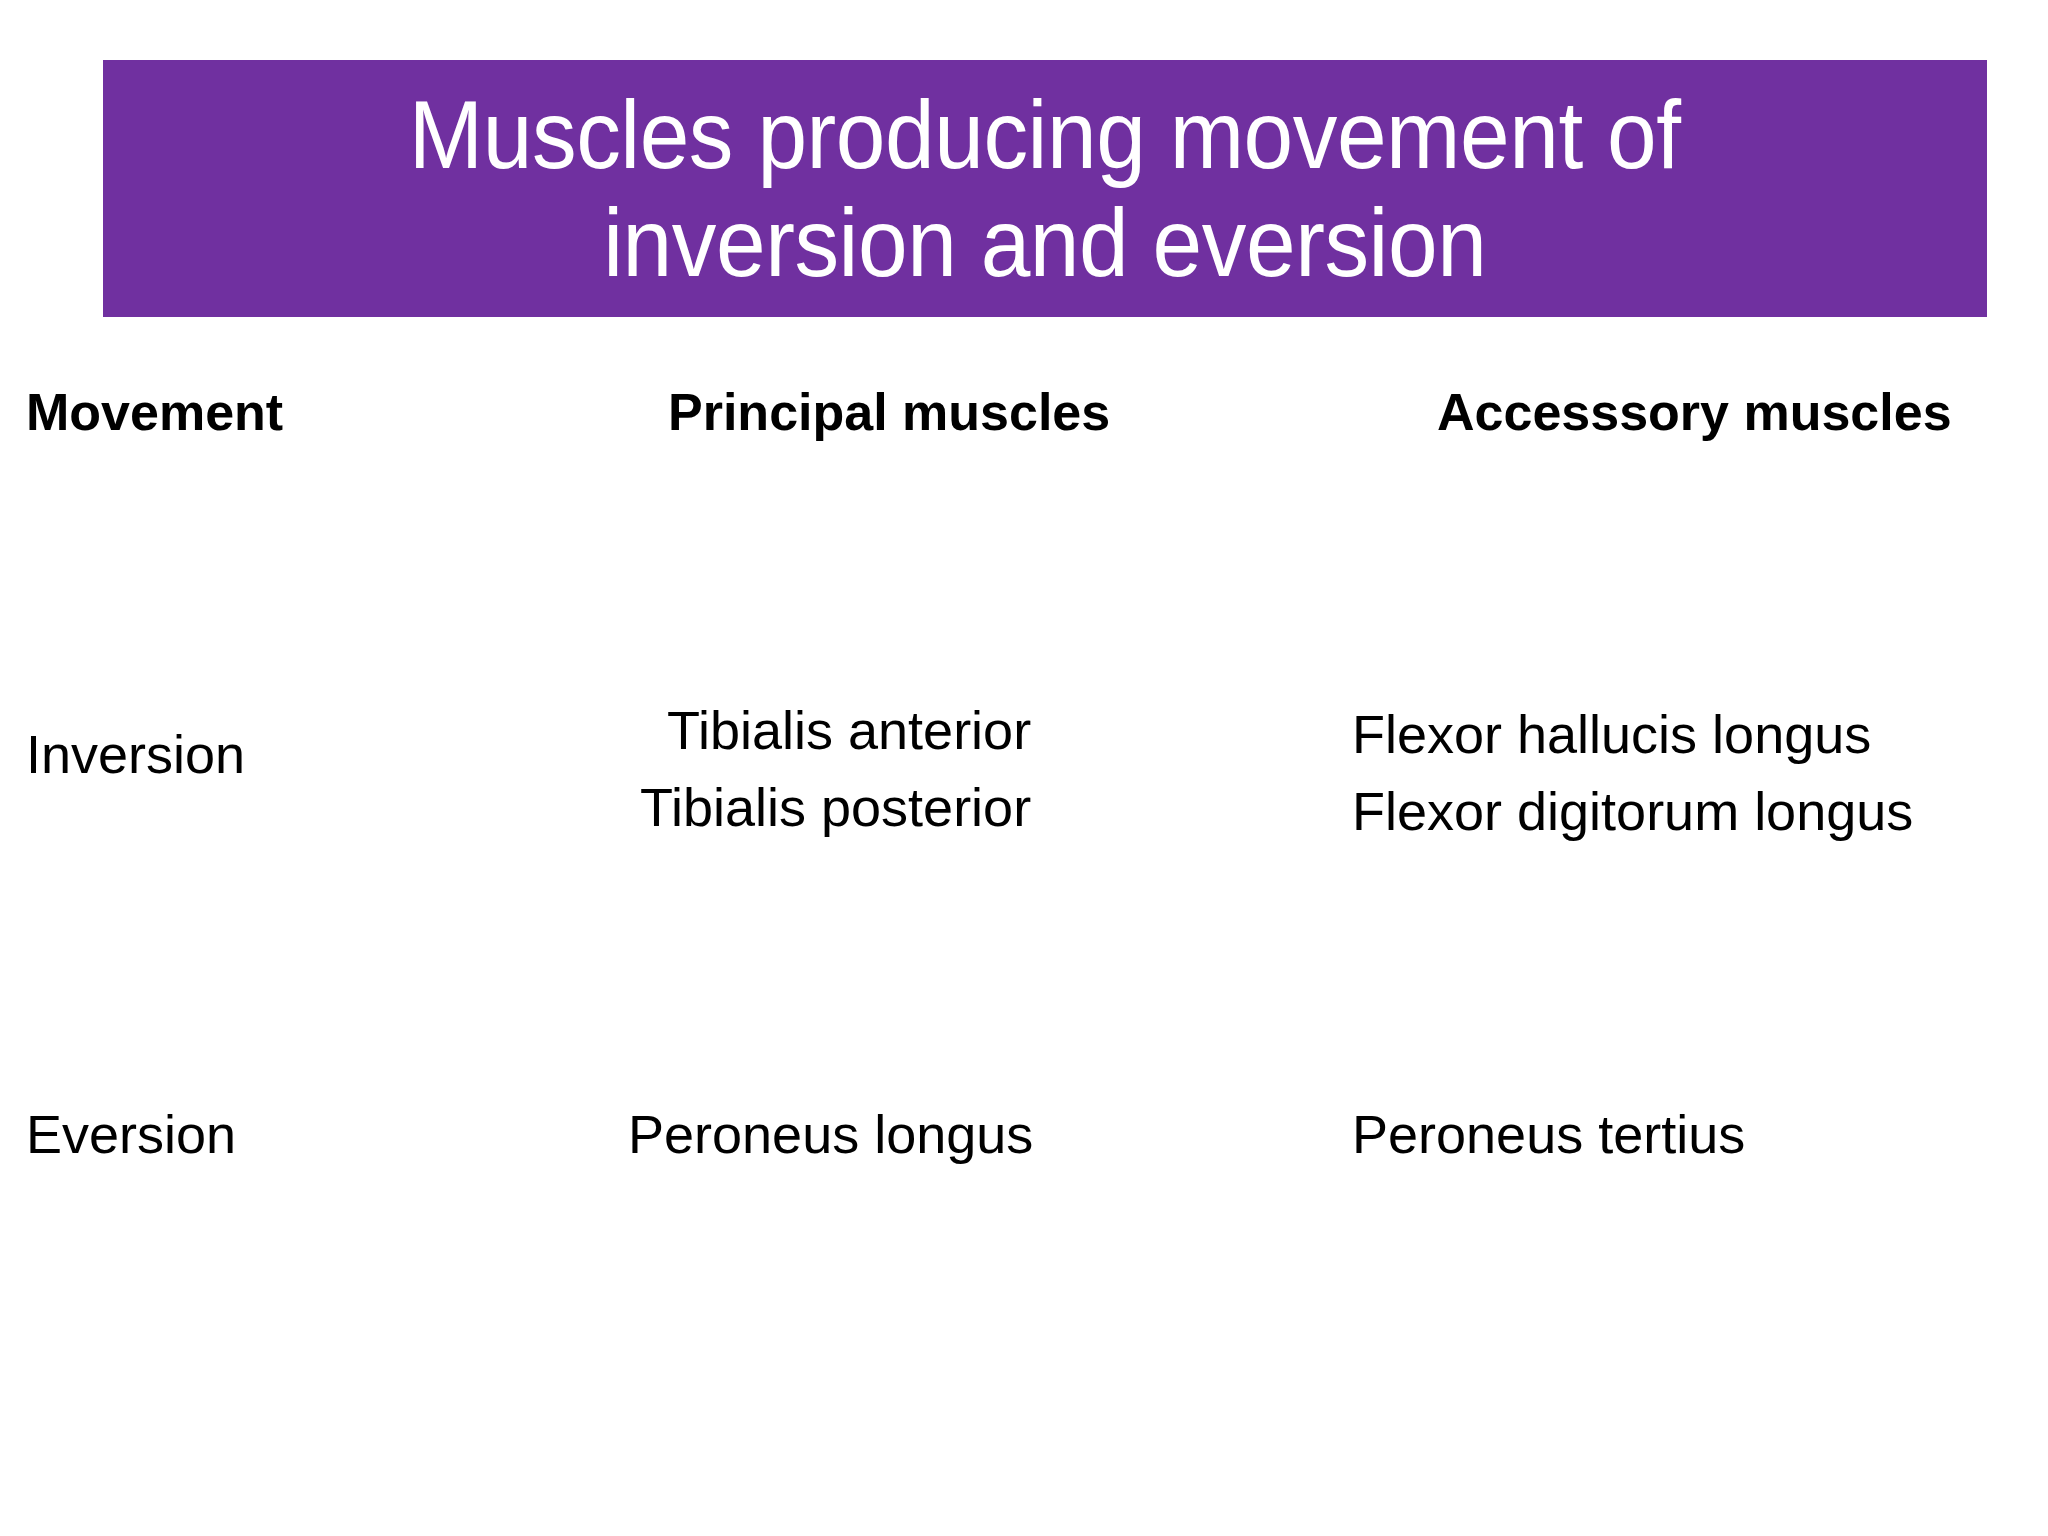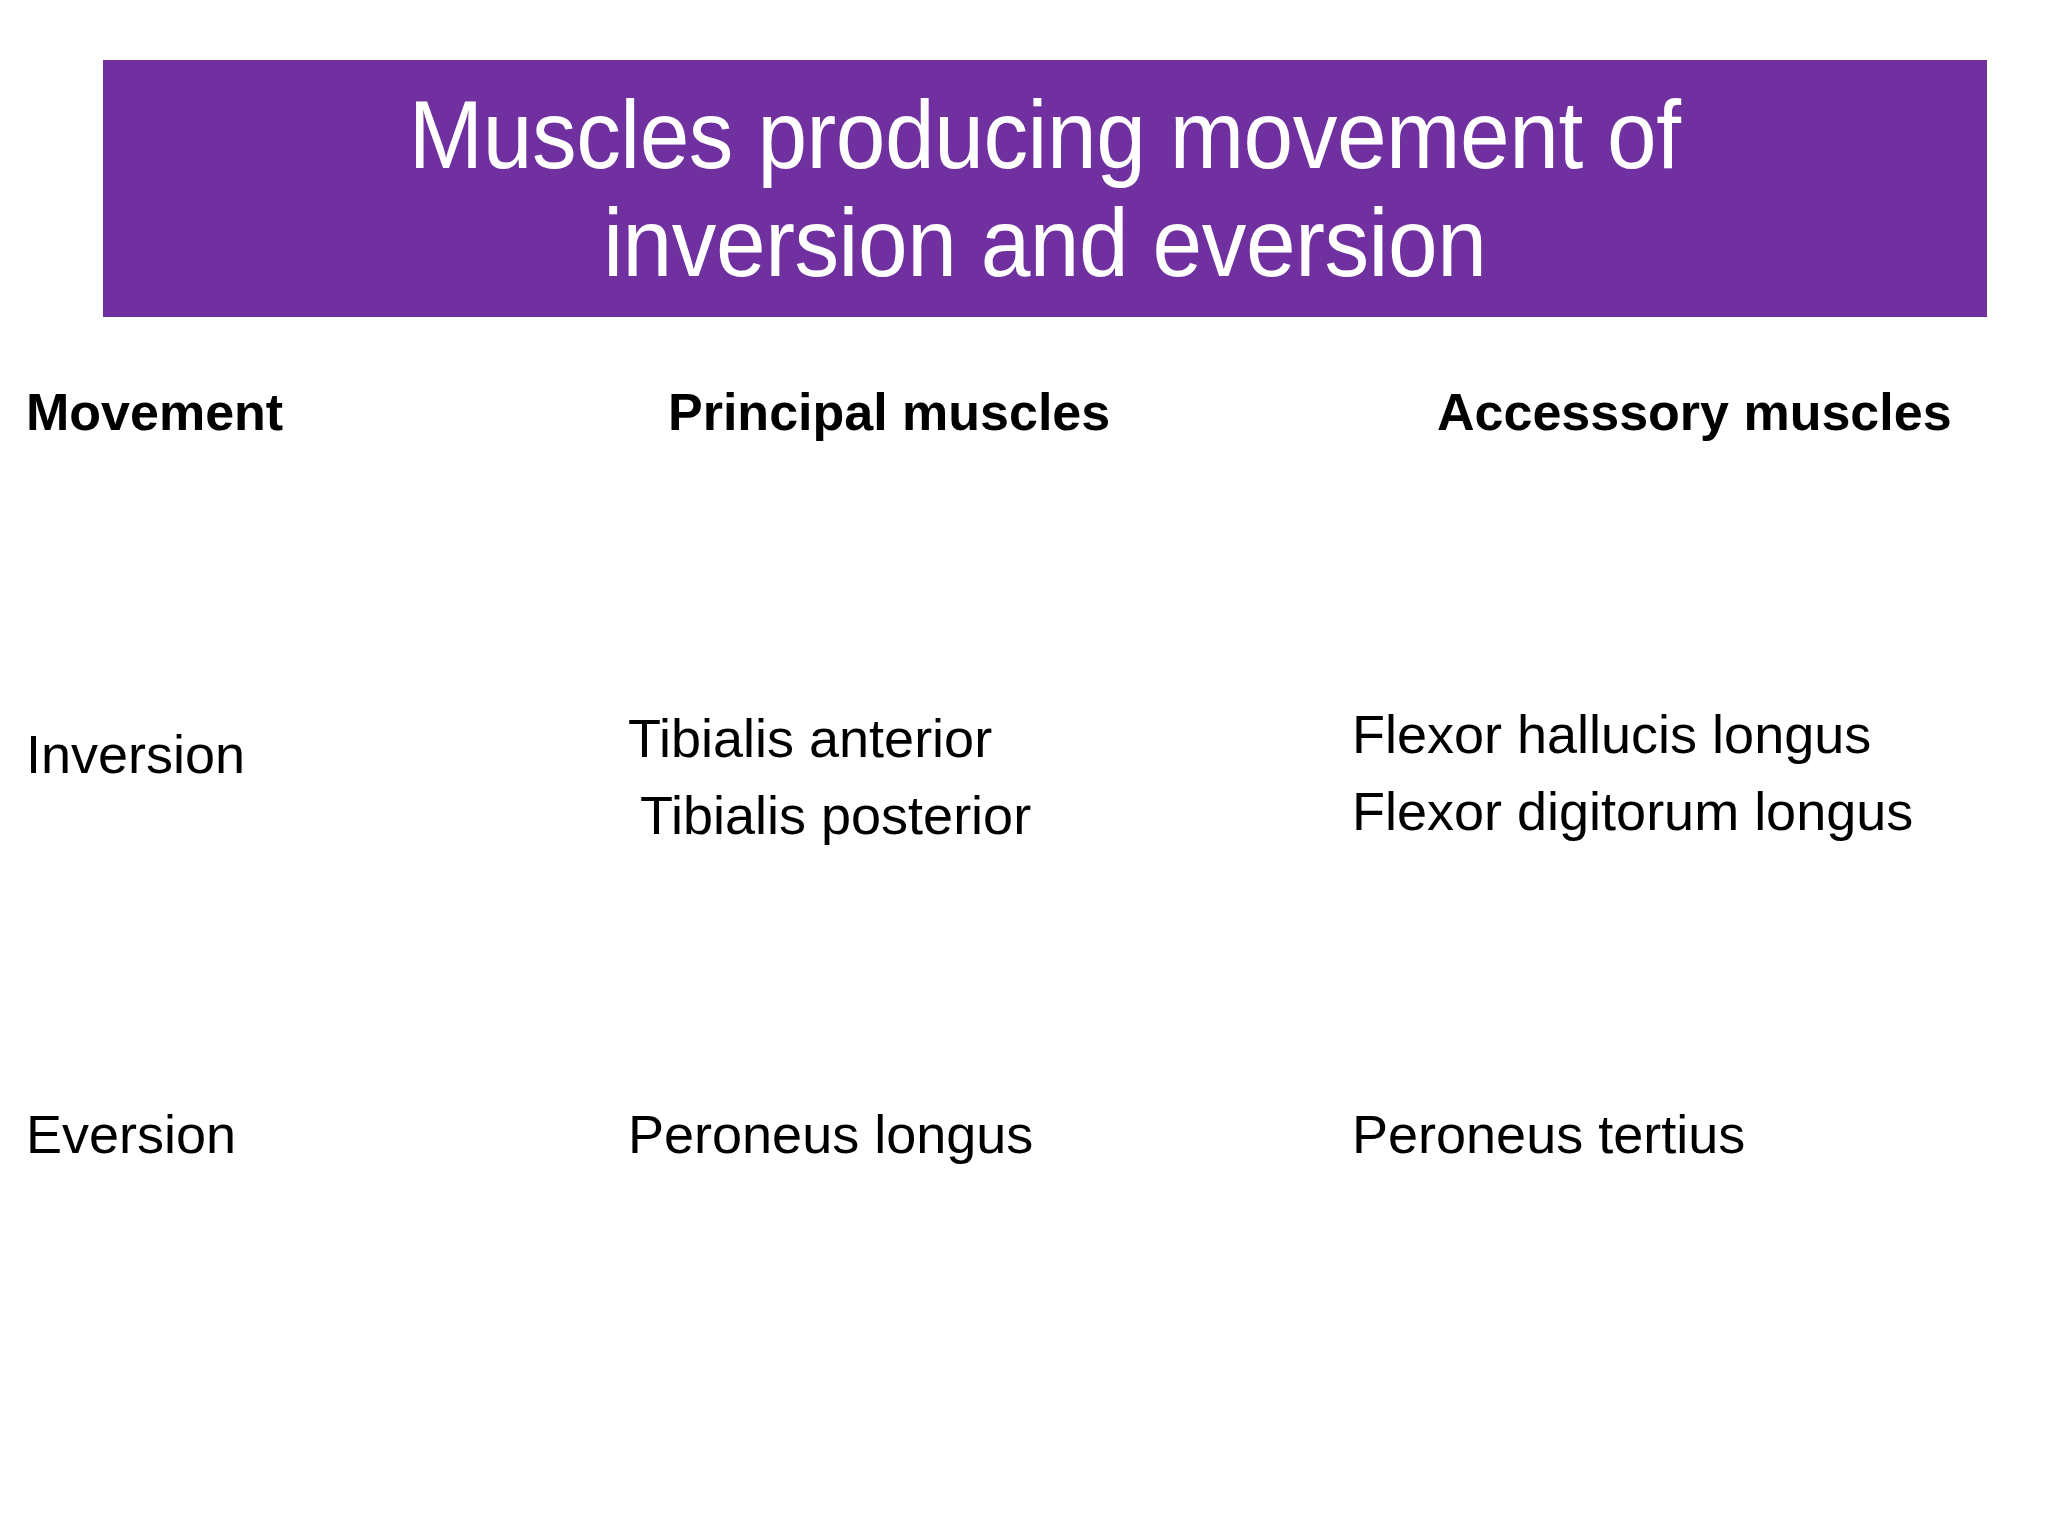--- a/index.html
+++ b/index.html
@@ -98,21 +98,21 @@
   .cell-stack .line {
     font-size: 54px;
     line-height: 1.06;
     white-space: nowrap;
     color: #000000;
   }
   .cell-stack .line.indent-1 { padding-left: 12px; }
 
   
   .r1-movement  { left: 26px;   top: 208px; margin-top: 20px; }
-  .r1-principal { left: 628px;  top: 212px; }
+  .r1-principal { left: 628px;  top: 204px; align-items: flex-end; }
   .r1-accessory { left: 1352px; top: 208px; }
 
   
   .r2-movement  { left: 26px;   top: 608px; justify-content: center; }
   .r2-principal { left: 628px;  top: 608px; }
   .r2-accessory { left: 1352px; top: 608px; }
 </style>
 </head>
 <body>
 

